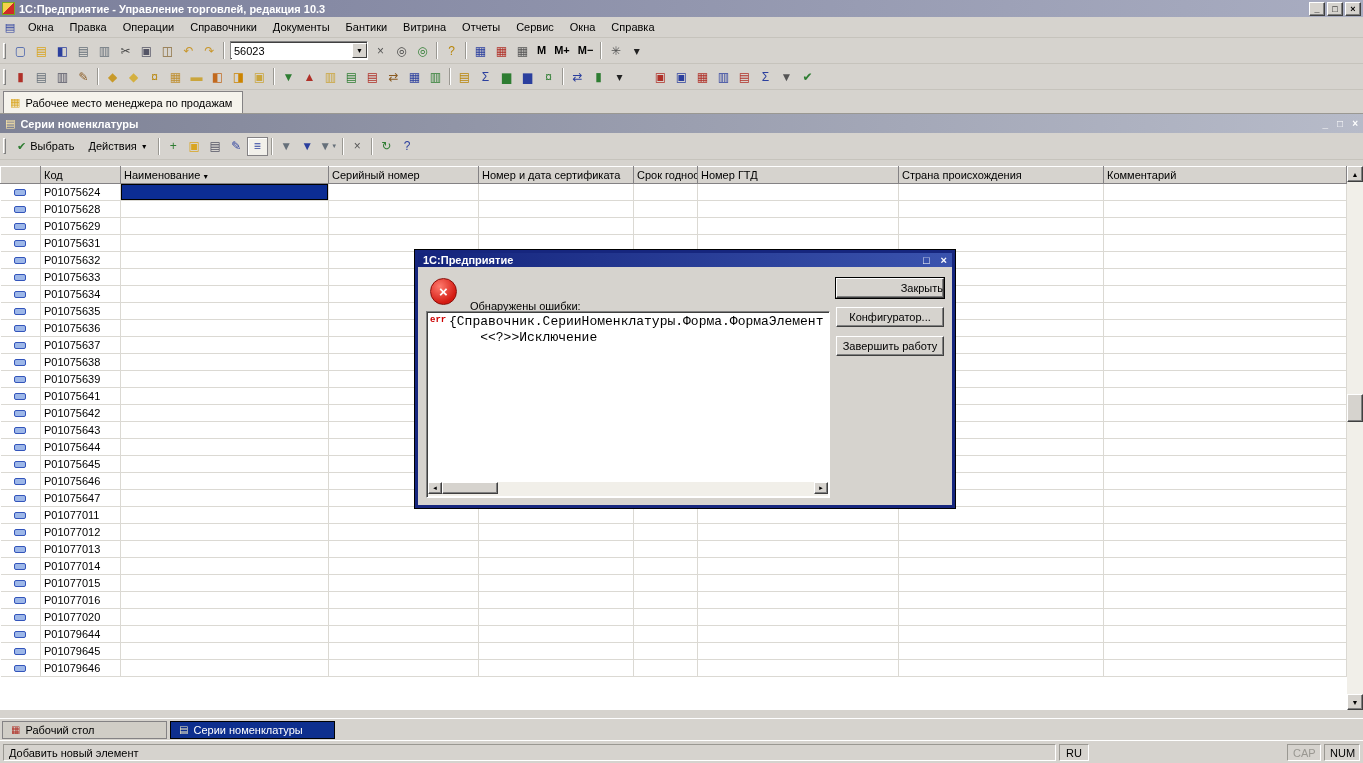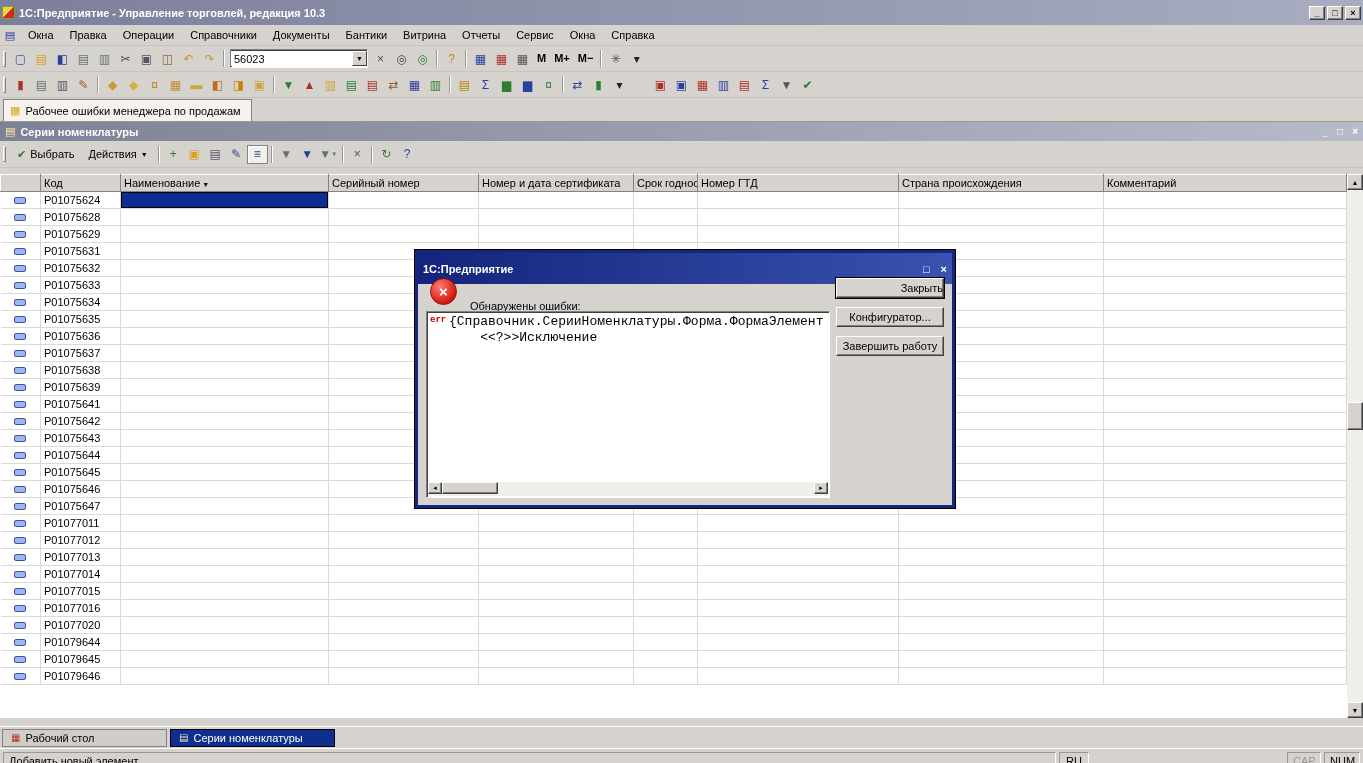--- a/index.html
+++ b/index.html
@@ -1,20 +1,20 @@
 <!DOCTYPE html>
 <html><head>
 <meta charset="utf-8">
 <style>
   *{box-sizing:border-box;margin:0;padding:0;user-select:none;}
   body{width:1363px;height:763px;overflow:hidden;background:#d6d3ce;color:#000;
        font-family:"Liberation Sans","DejaVu Sans",sans-serif;font-size:11px;position:relative;}
 
   
-  #titlebar{height:25px;background:linear-gradient(to right,#7b7f9b,#a9adc1);display:flex;align-items:center;
+  #titlebar{height:17px;background:linear-gradient(to right,#7b7f9b,#a9adc1);display:flex;align-items:center;
             padding:1px 2px;color:#fff;font-weight:bold;}
   .app-icon{width:13px;height:13px;margin-right:4px;border:1px solid #7a2;
             background:linear-gradient(135deg,#f3d14a 0 48%,#cf2a27 48%);}
   #title-text{flex:1;white-space:nowrap;overflow:hidden;}
   .wbtn{width:16px;height:14px;margin-left:2px;background:#d6d3ce;color:#000;font-size:9px;font-weight:bold;
         border:1px solid;border-color:#fff #404040 #404040 #fff;box-shadow:inset -1px -1px 0 #808080;
         display:flex;align-items:center;justify-content:center;}
 
   
   #menubar{height:21px;display:flex;align-items:center;padding:0 2px;border-bottom:1px solid #c6c3bc;}
@@ -68,21 +68,21 @@
   .scroll-btn{width:16px;height:16px;background:#d6d3ce;font-size:7px;display:flex;align-items:center;justify-content:center;
               border:1px solid;border-color:#fff #404040 #404040 #fff;box-shadow:inset -1px -1px 0 #808080;}
   #vscroll .down{position:absolute;bottom:0;left:0;}
   #vthumb{position:absolute;left:0;top:228px;width:16px;height:28px;background:#d6d3ce;
           border:1px solid;border-color:#fff #404040 #404040 #fff;box-shadow:inset -1px -1px 0 #808080;}
   #filler{height:8px;}
 
   
   #dialog{position:absolute;left:415px;top:250px;width:540px;height:258px;background:#d6d3ce;
           border:3px solid #16267e;box-shadow:0 0 0 1px #000;}
-  #dialog-title{height:31px;background:linear-gradient(to right,#14247c,#3a53ae);color:#fff;font-weight:bold;
+  #dialog-title{height:14px;background:linear-gradient(to right,#14247c,#3a53ae);color:#fff;font-weight:bold;
                 display:flex;align-items:center;padding:0 5px;}
   #dialog-title .glyphs{margin-left:auto;display:flex;gap:11px;font-size:11px;}
   .err-icon{position:absolute;left:12px;top:25px;width:27px;height:27px;border-radius:50%;color:#fff;
             background:radial-gradient(circle at 35% 30%,#ff7b6e,#d41a12 70%);border:1px solid #8a0d08;
             display:flex;align-items:center;justify-content:center;font-size:15px;font-weight:bold;}
   #dialog-msg{position:absolute;left:52px;top:47px;}
   #dlg-buttons{position:absolute;right:8px;top:25px;display:flex;flex-direction:column;gap:9px;width:108px;}
   .btn{height:20px;background:#d6d3ce;font:11px "Liberation Sans","DejaVu Sans",sans-serif;
        border:1px solid;border-color:#fff #404040 #404040 #fff;box-shadow:inset -1px -1px 0 #808080;}
   .btn.default{outline:1px solid #000;text-align:right;}
@@ -213,21 +213,21 @@
     <div class="tb-icon" style="color: rgb(43, 63, 158);">▥</div>
     <div class="tb-icon" style="color: rgb(176, 48, 40);">▤</div>
     <div class="tb-icon" style="color: rgb(43, 63, 158);">Σ</div>
     <div class="tb-icon" style="color: rgb(85, 85, 85);">▼</div>
     <div class="tb-icon" style="color: rgb(46, 125, 50);">✔</div>
   </div>
 
 <div id="functabs">
   <div id="functab">
     <span class="ftab-icon">▦</span>
-    <span>Рабочее ошибки менеджера по продажам</span>
+    <span>Рабочее место менеджера по продажам</span>
   </div>
 </div>
 
 <div id="child-title">
   <span class="ct-icon">▤</span>
   <span>Серии номенклатуры</span>
   <span class="win-glyphs">
     <span>_</span>
     <span>□</span>
     <span>×</span>

